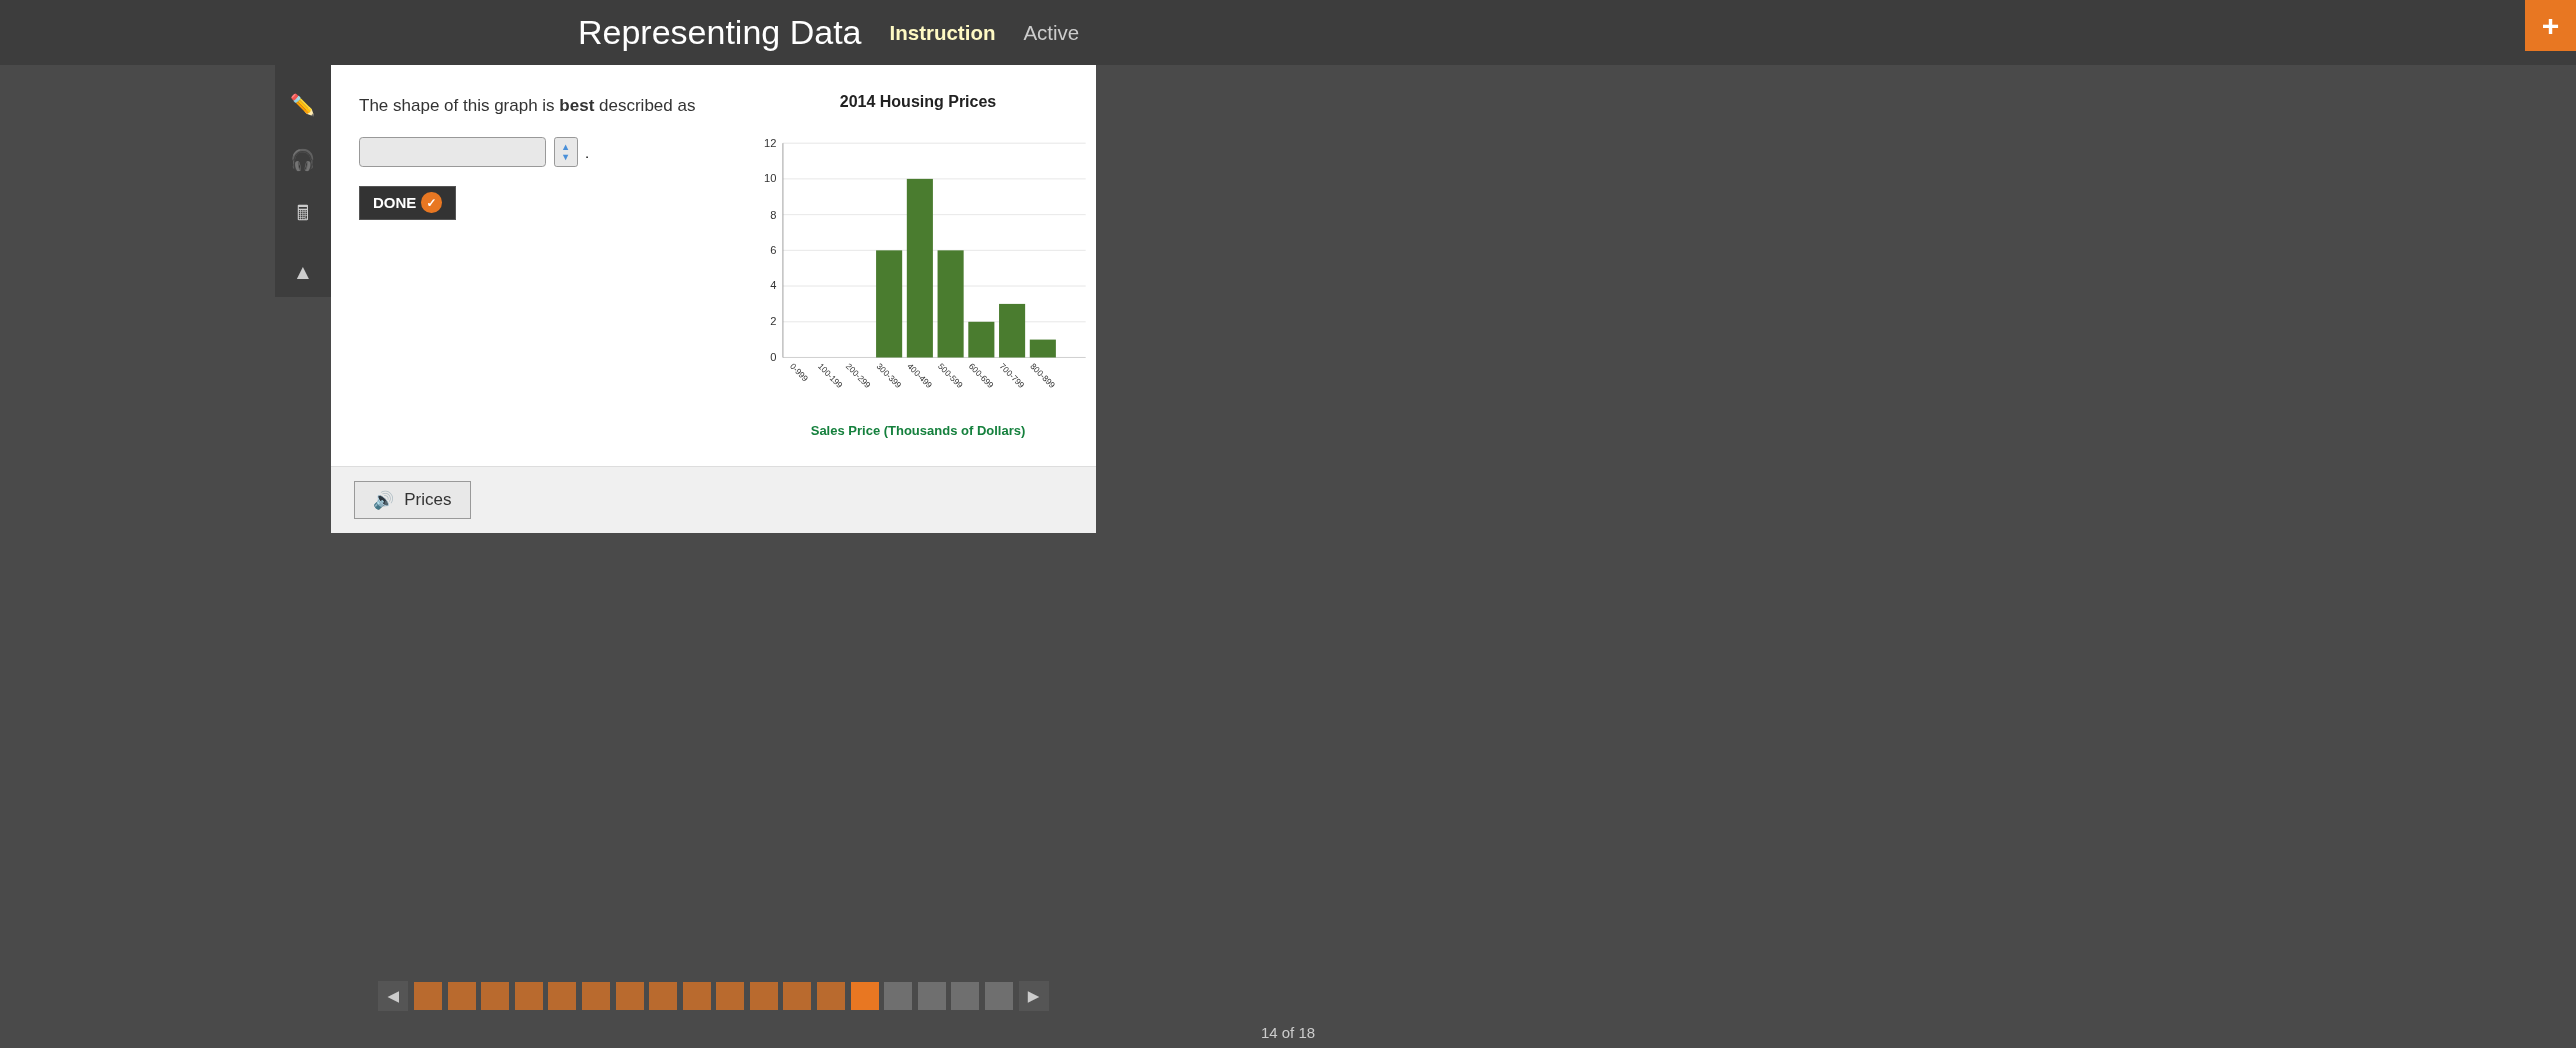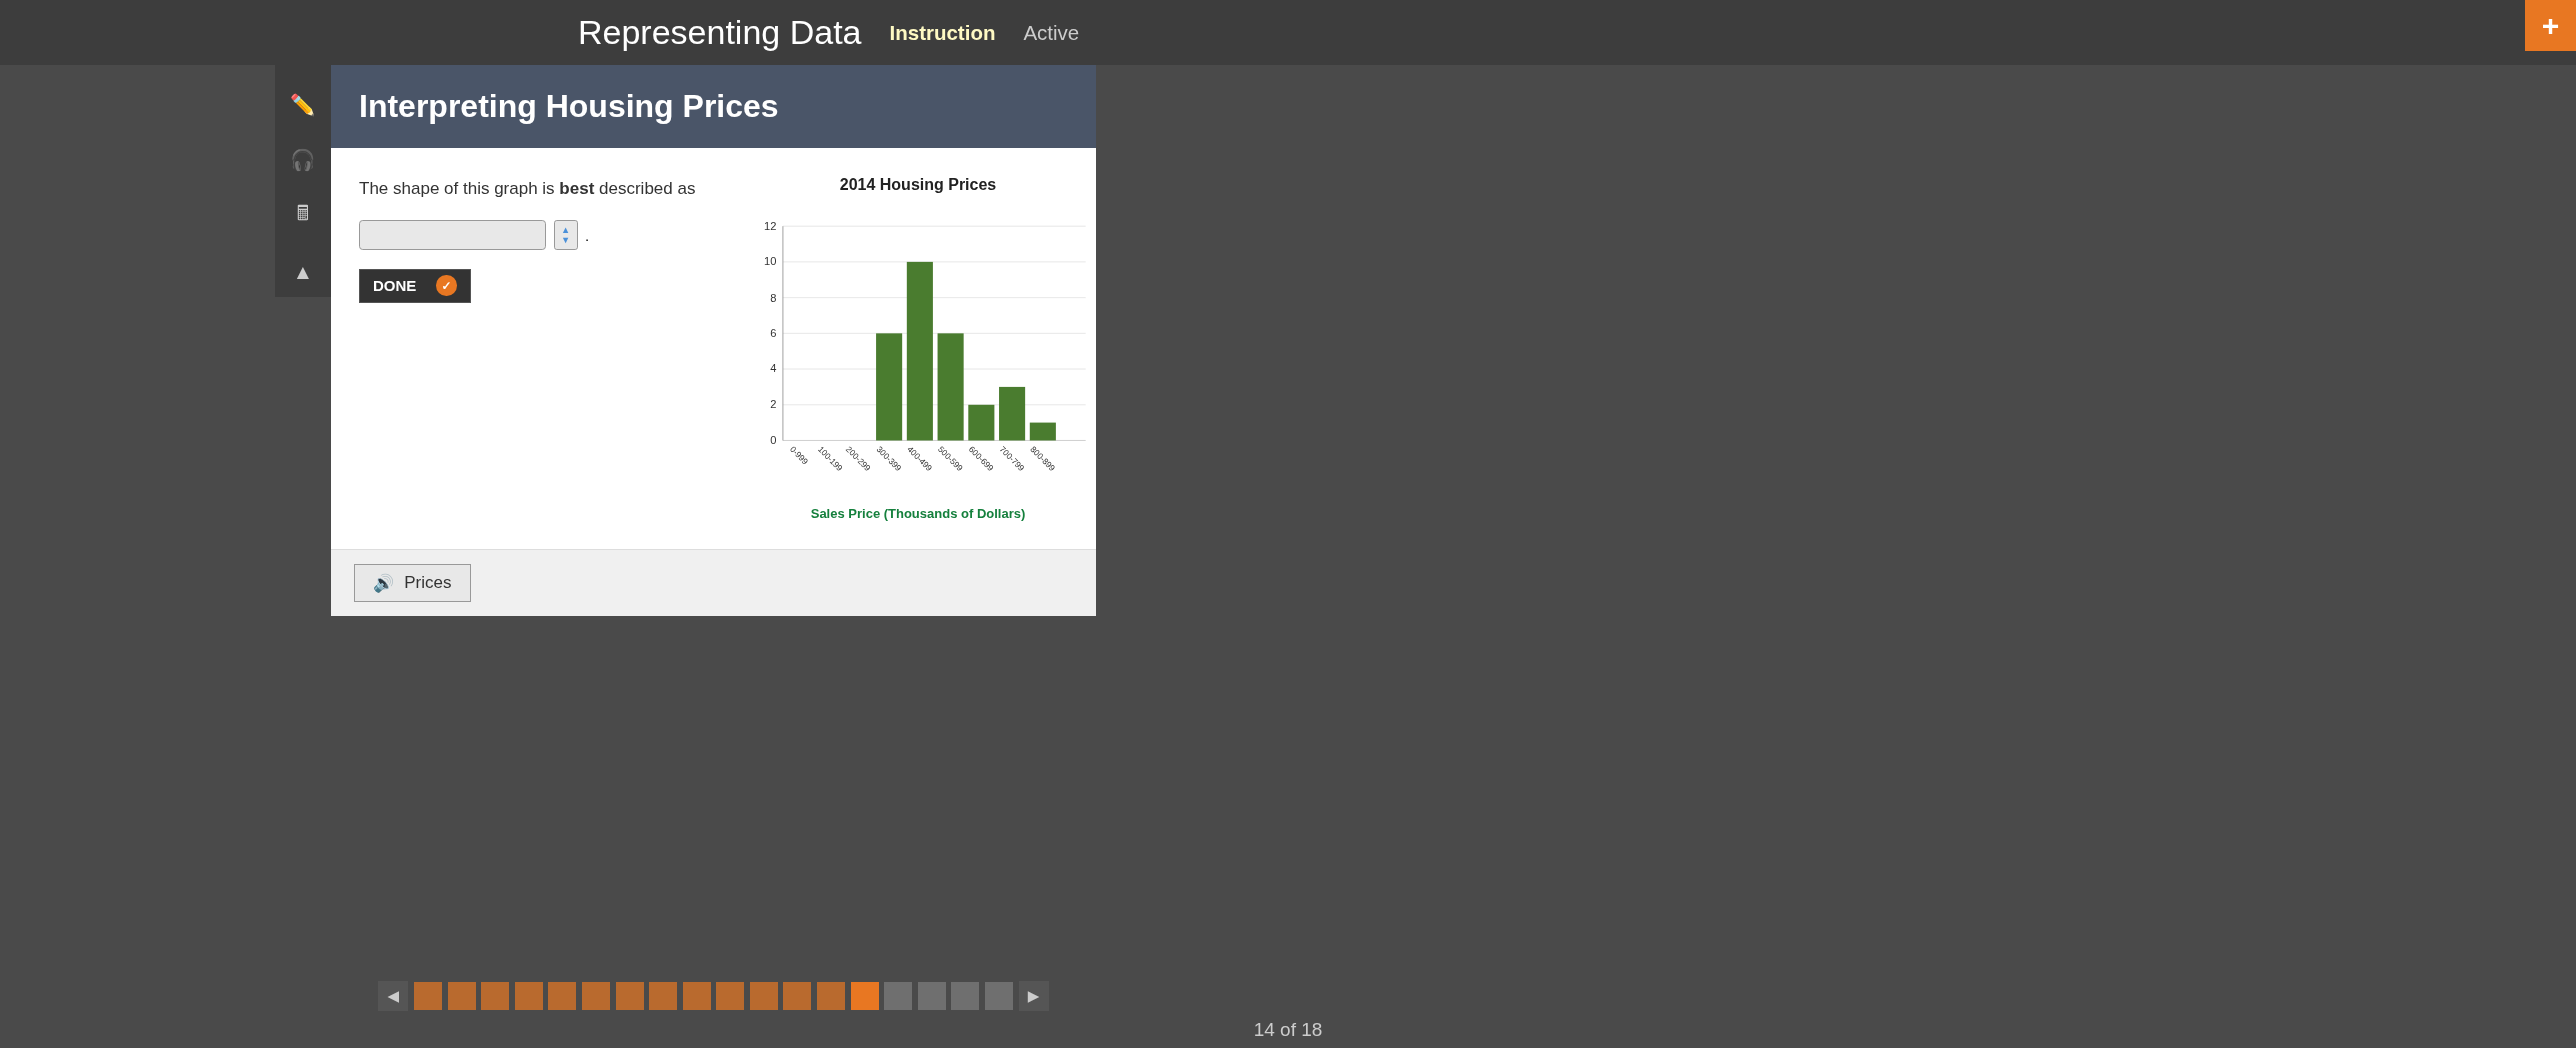--- a/index.html
+++ b/index.html
@@ -176,21 +176,21 @@
       align-items: center;
       justify-content: center;
       cursor: pointer;
       font-size: 9.3px;
       color: #4a90d9;
     }
 
     .done-btn {
       display: inline-flex;
       align-items: center;
-      gap: 20px;
+      gap: 5px;
       background-color: #333;
       color: #ffffff;
       font-size: 15px;
       font-weight: bold;
       padding: 5.6px 13px;
       border: 1.9px solid #555;
       cursor: pointer;
     }
 
     .done-check {
@@ -331,23 +331,20 @@
 <div class="left-sidebar">
   <div class="sidebar-icon">✏️</div>
   <div class="sidebar-icon">🎧</div>
   <div class="sidebar-icon">🖩</div>
   <div class="sidebar-icon">▲</div>
 </div>
 
 <div class="main-content">
   <div class="content-card">
 
-    <div class="card-header">
-      <h1>Interpreting Housing Prices</h1>
-    </div>
 
     <div class="card-body">
 
       <div class="left-panel">
         <p class="question-text">
           <span>The shape of this graph is </span><strong>best</strong><span> described as</span>
         </p>
         <div class="dropdown-wrapper">
           <select class="dropdown-select">
             <option value=""></option>
@@ -445,14 +442,14 @@
   <div class="nav-page active" style="background:#e87722;opacity:0.7"></div>
   <div class="nav-page active" style="background:#e87722;opacity:1"></div>
   <div class="nav-page inactive"></div>
   <div class="nav-page inactive"></div>
   <div class="nav-page inactive"></div>
   <div class="nav-page inactive"></div>
 
   <div class="nav-arrow">▶</div>
 </div>
 
-<div class="page-indicator" style="position:absolute;bottom:7.5px;left:50%;transform:translateX(-50%);color:#ccc;font-size:19px;">14 of 18</div>
+<div class="page-indicator" style="position:absolute;bottom:7.5px;left:50%;transform:translateX(-50%);color:#ccc;font-size:15px;">14 of 18</div>
 
 
 </body></html>

